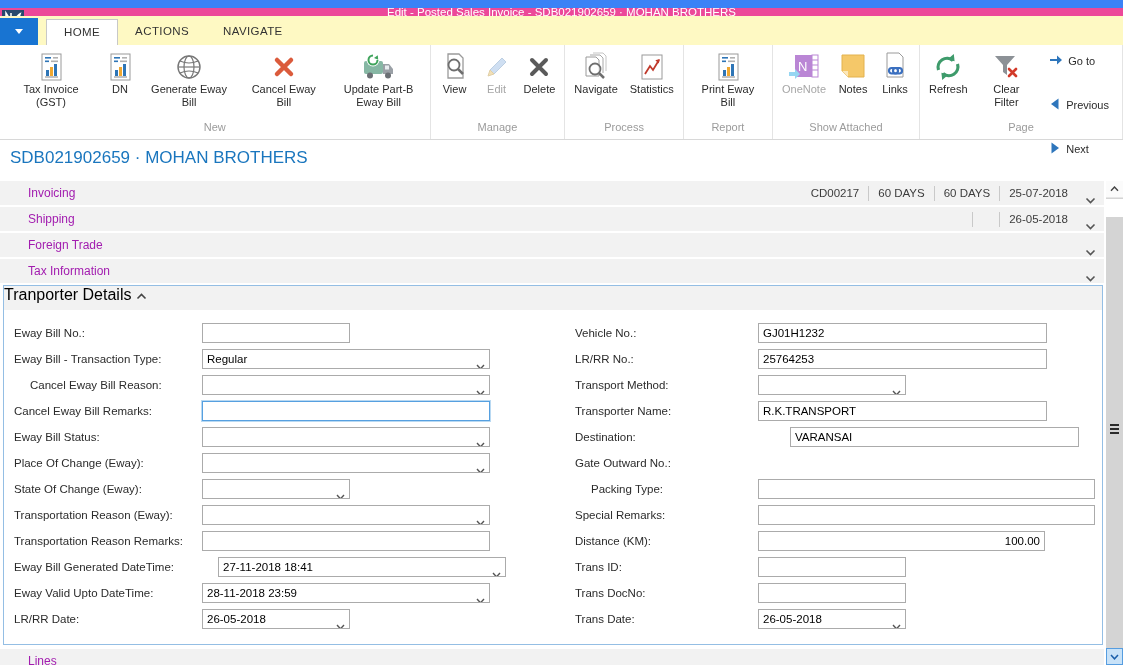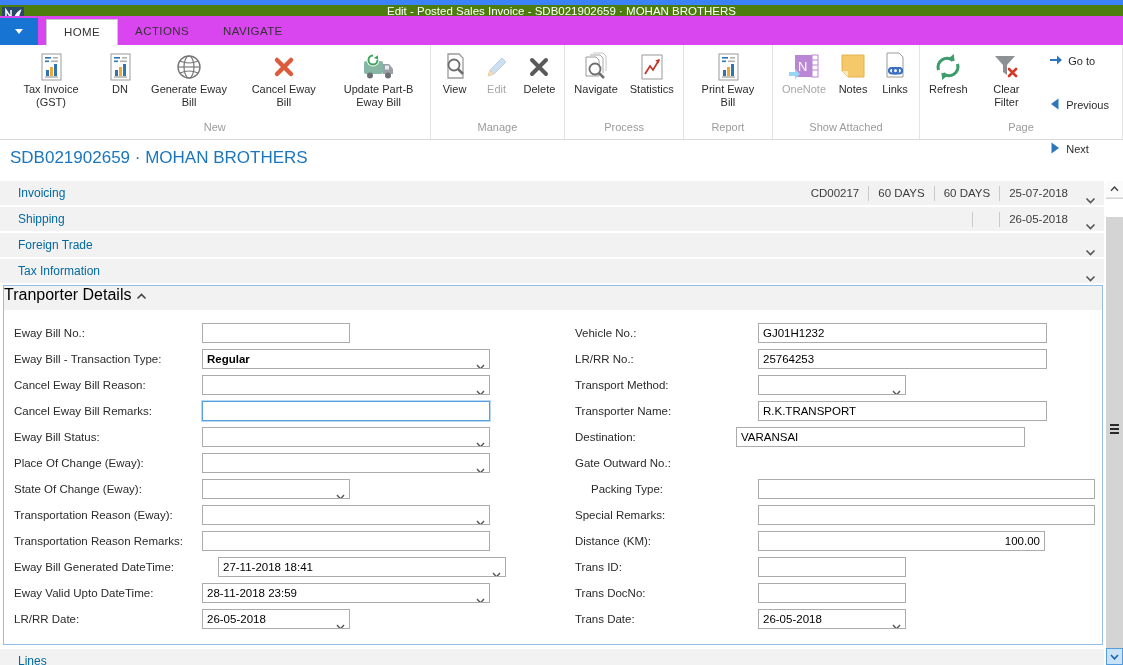--- a/index.html
+++ b/index.html
@@ -1,26 +1,26 @@
 <!DOCTYPE html>
 <html><head>
 <meta charset="utf-8">
 <style>
   * { margin:0; padding:0; box-sizing:border-box; }
   html,body { width:1123px; height:665px; overflow:hidden; background:#fff;
     font-family:"Liberation Sans", sans-serif; }
 
   
   #titlebar { position:absolute; top:0; left:0; width:1123px; height:16px;
-    background:#4d7c0f; border-top:5px solid #3b82f6; display:flex; align-items:center; }
+    background:#ec4899; border-top:8px solid #3b82f6; display:flex; align-items:center; }
   #titlebar .logo { position:absolute; left:2px; top:2px; width:22px; height:13px; display:flex; }
   #titlebar .title { width:100%; text-align:center; color:#FFFFFF; font-size:11.5px; }
 
   
-  #tabstrip { position:absolute; top:16px; left:0; width:1123px; height:29px; background:#d946ef; }
+  #tabstrip { position:absolute; top:16px; left:0; width:1123px; height:29px; background:#fef9c3; }
   #appbtn { position:absolute; left:0; top:2px; width:38px; height:27px; background:#1874D2;
     display:flex; align-items:center; justify-content:center; cursor:default; }
   #tabs { position:absolute; left:46px; top:3px; height:26px; display:flex; }
   .tab { padding:6px 17px 0 17px; font-size:11.5px; letter-spacing:.4px; color:#333; height:26px; }
   .tab.active { background:#fff; border:1px solid #C8C8C8; border-bottom:none; }
 
   
   #ribbon { position:absolute; top:45px; left:0; width:1123px; height:95px; background:#fff;
     border-bottom:1px solid #D8D8D8; display:flex; }
   .rgroup { display:flex; flex-direction:column; border-right:1px solid #E4E4E4; padding:0 3px; }
@@ -31,21 +31,21 @@
   .rbtn .blabel { font-size:11px; line-height:13px; color:#2B2B2B; text-align:center; }
   .rbtn.disabled .blabel { color:#A6A6A6; }
   .rbtn.disabled .bicon { opacity:.55; }
   .smallcol { display:flex; flex-direction:column; padding:3px 6px 0 6px;gap:24px; }
   .sbtn { display:flex; align-items:center; gap:5px; font-size:11px; color:#2B2B2B; padding:3px 4px; }
 
   
   #page-title { position:absolute; top:148px; left:10px; font-size:17px; color:#1A76BE; }
   #sections { position:absolute; top:181px; left:0; width:1104px; }
   .sec-head { position:relative; height:24px; background:#F2F2F2; margin-bottom:2px; }
-  .sec-head .slabel { position:absolute; left:18px; top:5px; font-size:12px; color:#0369a1; }
+  .sec-head .slabel { position:absolute; left:28px; top:5px; font-size:12px; color:#a21caf; }
   .sec-head .schev { position:absolute; right:8px; top:9px; }
   .sec-sum { position:absolute; right:27px; top:0; height:24px; display:flex; align-items:center; }
   .sum-cell { font-size:11.5px; color:#3C3C3C; padding:0 9px; min-width:26px; text-align:right; }
   .sum-sep { width:1px; height:15px; background:#C9C9C9; }
 
   
   #tpanel { height:360px; margin-left:3px; width:1100px; border:1px solid #94BEE4; background:#fff; }
   #tpanel .phead { position:relative; height:24px; background:#F2F2F2; }
   #tpanel .pbody { position:relative; height:334px; }
   .frow { position:absolute; left:0; width:100%; height:26px; }
@@ -395,49 +395,49 @@
     </div>
     <div class="pbody" id="tpanel-body">
         <div class="frow" style="top: 10px;">
           <span class="flabel" style="left: 10px;">Eway Bill No.:</span>
           <div class="fctrl" style="left: 198px; width: 148px;"><span></span></div>
           <span class="flabel" style="left: 571px;">Vehicle No.:</span>
           <div class="fctrl" style="left: 754px; width: 289px;"><span>GJ01H1232</span></div>
         </div>
         <div class="frow" style="top: 36px;">
           <span class="flabel" style="left: 10px;">Eway Bill - Transaction Type:</span>
-          <div class="fctrl withchev" style="left: 198px; width: 288px; font-weight: bold;"><span>Regular</span><span class="selchev"><svg width="9" height="6" viewBox="0 0 9 6">
+          <div class="fctrl withchev" style="left: 198px; width: 288px;"><span>Regular</span><span class="selchev"><svg width="9" height="6" viewBox="0 0 9 6">
                 <path d="M1 1 L4.5 4.8 L8 1" fill="none" stroke="#555" stroke-width="1.4"></path>
               </svg></span></div>
           <span class="flabel" style="left: 571px;">LR/RR No.:</span>
           <div class="fctrl" style="left: 754px; width: 289px;"><span>25764253</span></div>
         </div>
         <div class="frow" style="top: 62px;">
-          <span class="flabel" style="left: 10px; text-align: right;">Cancel Eway Bill Reason:</span>
+          <span class="flabel" style="left: 26px; text-align: right;">Cancel Eway Bill Reason:</span>
           <div class="fctrl withchev" style="left: 198px; width: 288px;"><span></span><span class="selchev"><svg width="9" height="6" viewBox="0 0 9 6">
                 <path d="M1 1 L4.5 4.8 L8 1" fill="none" stroke="#555" stroke-width="1.4"></path>
               </svg></span></div>
           <span class="flabel" style="left: 571px;">Transport Method:</span>
           <div class="fctrl withchev" style="left: 754px; width: 148px;"><span></span><span class="selchev"><svg width="9" height="6" viewBox="0 0 9 6">
                 <path d="M1 1 L4.5 4.8 L8 1" fill="none" stroke="#555" stroke-width="1.4"></path>
               </svg></span></div>
         </div>
         <div class="frow" style="top: 88px;">
           <span class="flabel" style="left: 10px;">Cancel Eway Bill Remarks:</span>
           <div class="fctrl focused" style="left: 198px; width: 288px;"><span></span></div>
           <span class="flabel" style="left: 571px;">Transporter Name:</span>
           <div class="fctrl" style="left: 754px; width: 289px;"><span>R.K.TRANSPORT</span></div>
         </div>
         <div class="frow" style="top: 114px;">
           <span class="flabel" style="left: 10px;">Eway Bill Status:</span>
           <div class="fctrl withchev" style="left: 198px; width: 288px;"><span></span><span class="selchev"><svg width="9" height="6" viewBox="0 0 9 6">
                 <path d="M1 1 L4.5 4.8 L8 1" fill="none" stroke="#555" stroke-width="1.4"></path>
               </svg></span></div>
           <span class="flabel" style="left: 571px;">Destination:</span>
-          <div class="fctrl" style="left: 732px; width: 289px;"><span>VARANSAI</span></div>
+          <div class="fctrl" style="left: 786px; width: 289px;"><span>VARANSAI</span></div>
         </div>
         <div class="frow" style="top: 140px;">
           <span class="flabel" style="left: 10px;">Place Of Change (Eway):</span>
           <div class="fctrl withchev" style="left: 198px; width: 288px;"><span></span><span class="selchev"><svg width="9" height="6" viewBox="0 0 9 6">
                 <path d="M1 1 L4.5 4.8 L8 1" fill="none" stroke="#555" stroke-width="1.4"></path>
               </svg></span></div>
           <span class="flabel" style="left: 571px;">Gate Outward No.:</span>
         </div>
         <div class="frow" style="top: 166px;">
           <span class="flabel" style="left: 10px;">State Of Change (Eway):</span>

